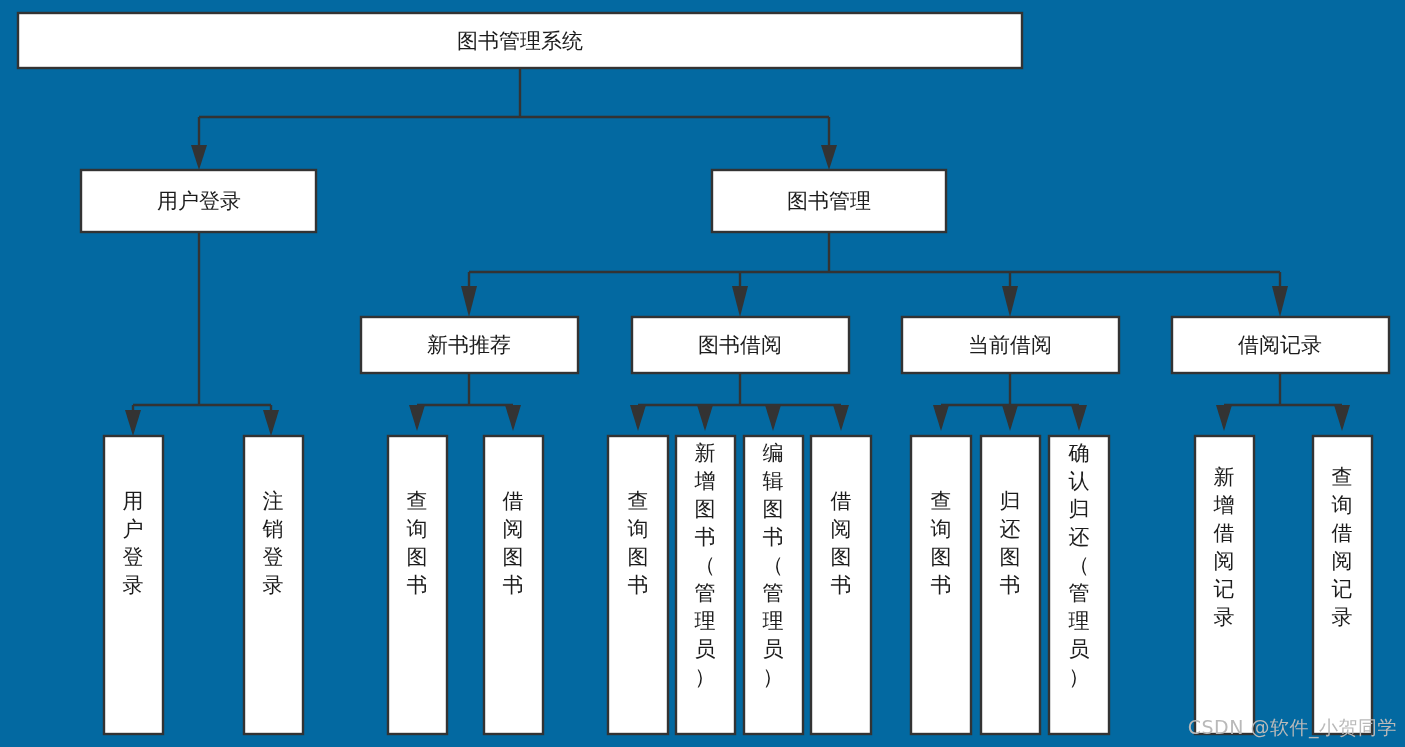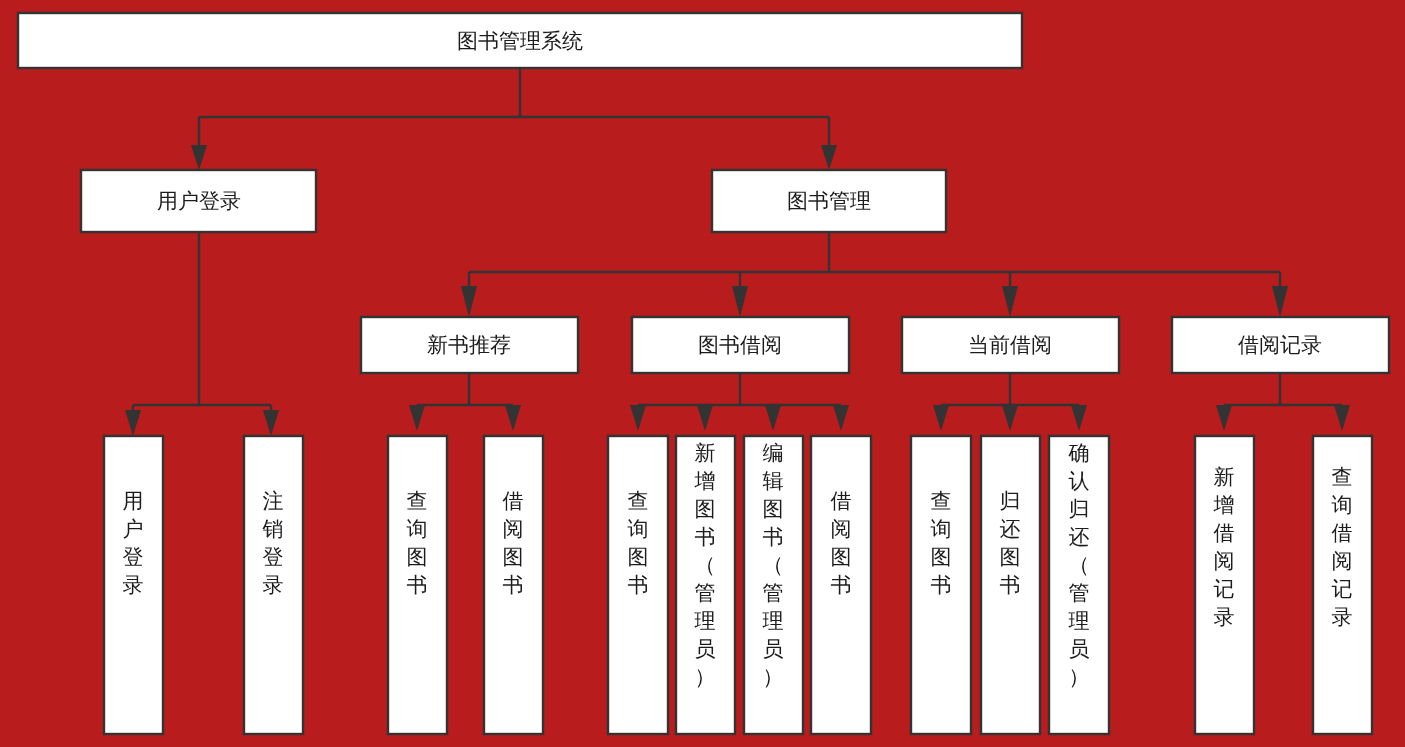--- a/index.html
+++ b/index.html
@@ -11,21 +11,21 @@
   body {
     width: 1405px;
     height: 747px;
     font-family: "DejaVu Sans", "Liberation Sans", sans-serif;
     overflow: hidden;
   }
   #diagram-root {
     position: relative;
     width: 1405px;
     height: 747px;
-    background: #b91c1c;
+    background: #0369a1;
   }
   svg#tree-svg {
     position: absolute;
     left: 0;
     top: 0;
     width: 1405px;
     height: 747px;
     display: block;
   }
   .node-box {
@@ -210,13 +210,14 @@
       <rect class="node-box" x="1195" y="436" width="59" height="298"></rect>
       <text class="node-label-v" x="1224" y="484"><tspan x="1224" y="484">新</tspan><tspan x="1224" y="512">增</tspan><tspan x="1224" y="540">借</tspan><tspan x="1224" y="568">阅</tspan><tspan x="1224" y="596">记</tspan><tspan x="1224" y="624">录</tspan></text>
     </g>
     <g>
       <rect class="node-box" x="1313" y="436" width="59" height="298"></rect>
       <text class="node-label-v" x="1342" y="484"><tspan x="1342" y="484">查</tspan><tspan x="1342" y="512">询</tspan><tspan x="1342" y="540">借</tspan><tspan x="1342" y="568">阅</tspan><tspan x="1342" y="596">记</tspan><tspan x="1342" y="624">录</tspan></text>
     </g>
 
   </svg>
 
+  <div class="watermark-text">CSDN @软件_小贺同学</div>
 </div>
 
 </body></html>

